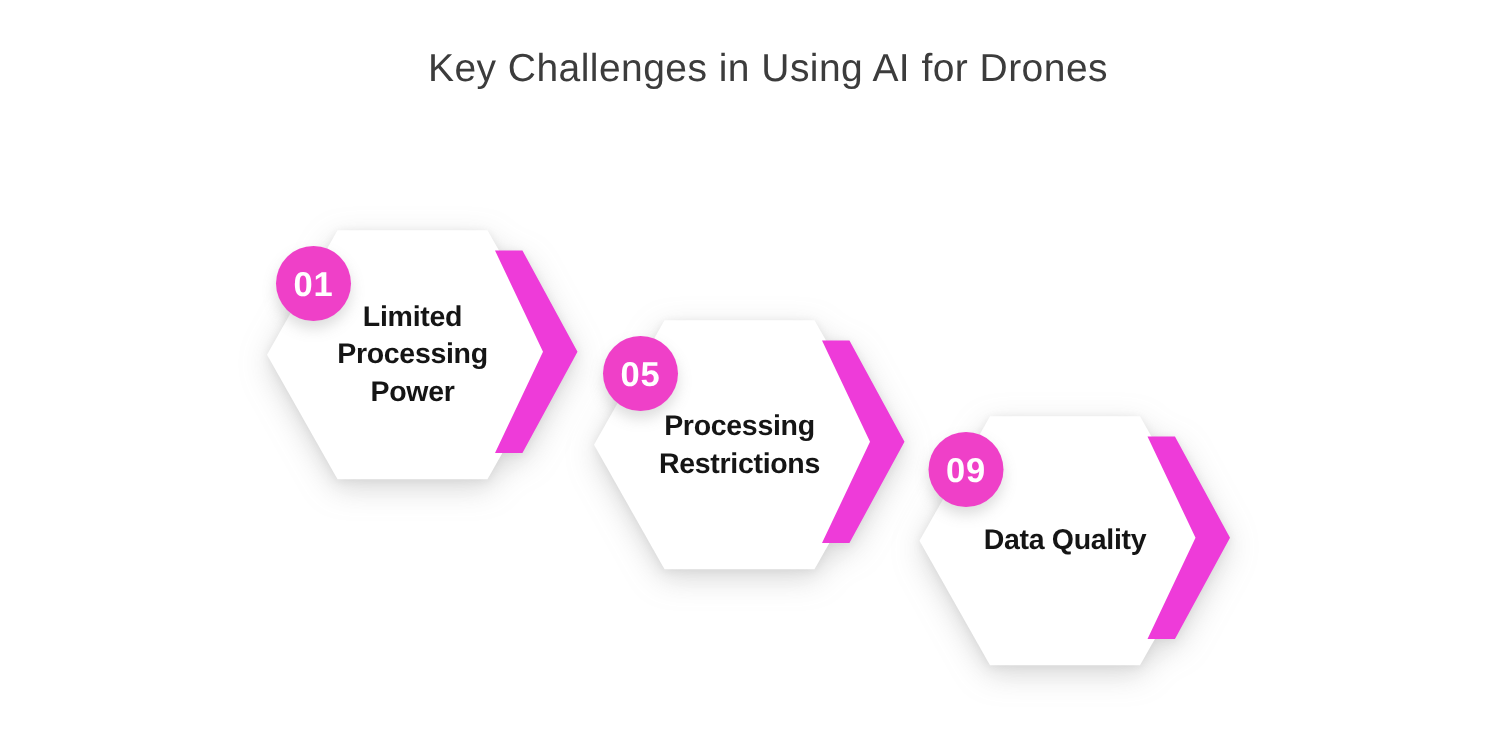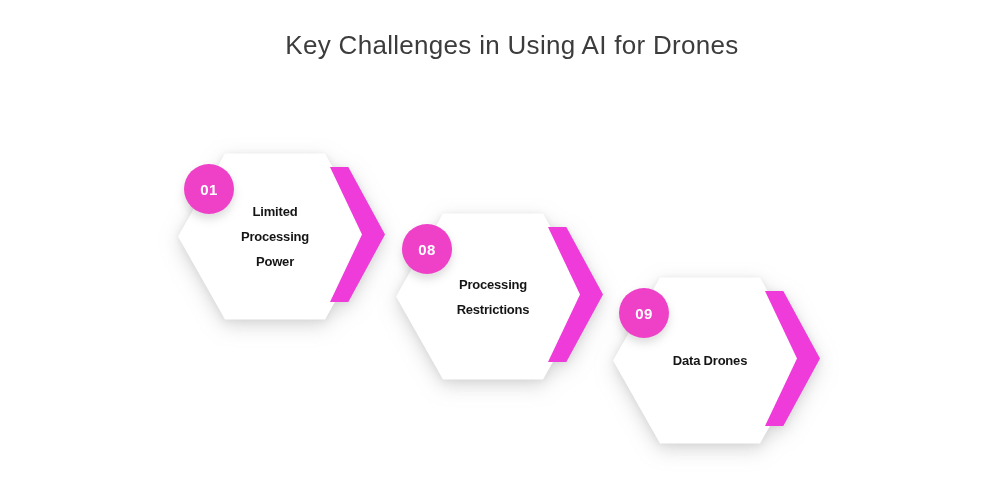--- a/index.html
+++ b/index.html
@@ -47,36 +47,36 @@
     left: 6px;
     top: 11px;
     width: 50px;
     height: 50px;
     border-radius: 50%;
     background: var(--badge-pink, #ef40c8);
     color: var(--badge-number-text, #ffffff);
     display: flex;
     align-items: center;
     justify-content: center;
-    font-size: 15px;
+    font-size: 23px;
     font-weight: 700;
     letter-spacing: 0.5px;
     box-shadow: 0 5px 9px rgba(120,120,120,0.25);
   }
   .label {
     position: absolute;
     left: 0;
     top: 0;
     width: 194px;
     height: 167px;
     display: flex;
     align-items: center;
     justify-content: center;
     text-align: center;
-    font-size: 13px;
+    font-size: 19px;
     line-height: 25px;
     font-weight: 700;
     letter-spacing: -0.2px;
     color: var(--label-text, #151515);
     white-space: pre-line;
   }
 </style>
 </head>
 <body>
 
@@ -95,25 +95,25 @@
     <div class="badge">01</div>
   </div>
 
   <div class="step step-2">
     <svg width="225" height="170" viewBox="0 0 225 170">
       <polygon points="0,83.5 47,0.5 147,0.5 194,83.5 147,166.5 47,166.5" fill="#FFFFFF"></polygon>
       <polygon points="152,14 170.3,14 207,81.5 170.3,149 152,149 184,81.5" fill="#EE3BD9"></polygon>
     </svg>
     <div class="label">Processing
 Restrictions</div>
-    <div class="badge">08</div>
+    <div class="badge">05</div>
   </div>
 
   <div class="step step-3">
     <svg width="225" height="170" viewBox="0 0 225 170">
       <polygon points="0,83.5 47,0.5 147,0.5 194,83.5 147,166.5 47,166.5" fill="#FFFFFF"></polygon>
       <polygon points="152,14 170.3,14 207,81.5 170.3,149 152,149 184,81.5" fill="#EE3BD9"></polygon>
     </svg>
-    <div class="label">Data Drones</div>
+    <div class="label">Data Quality</div>
     <div class="badge">09</div>
   </div>
 
 </div>
 
 </body></html>

